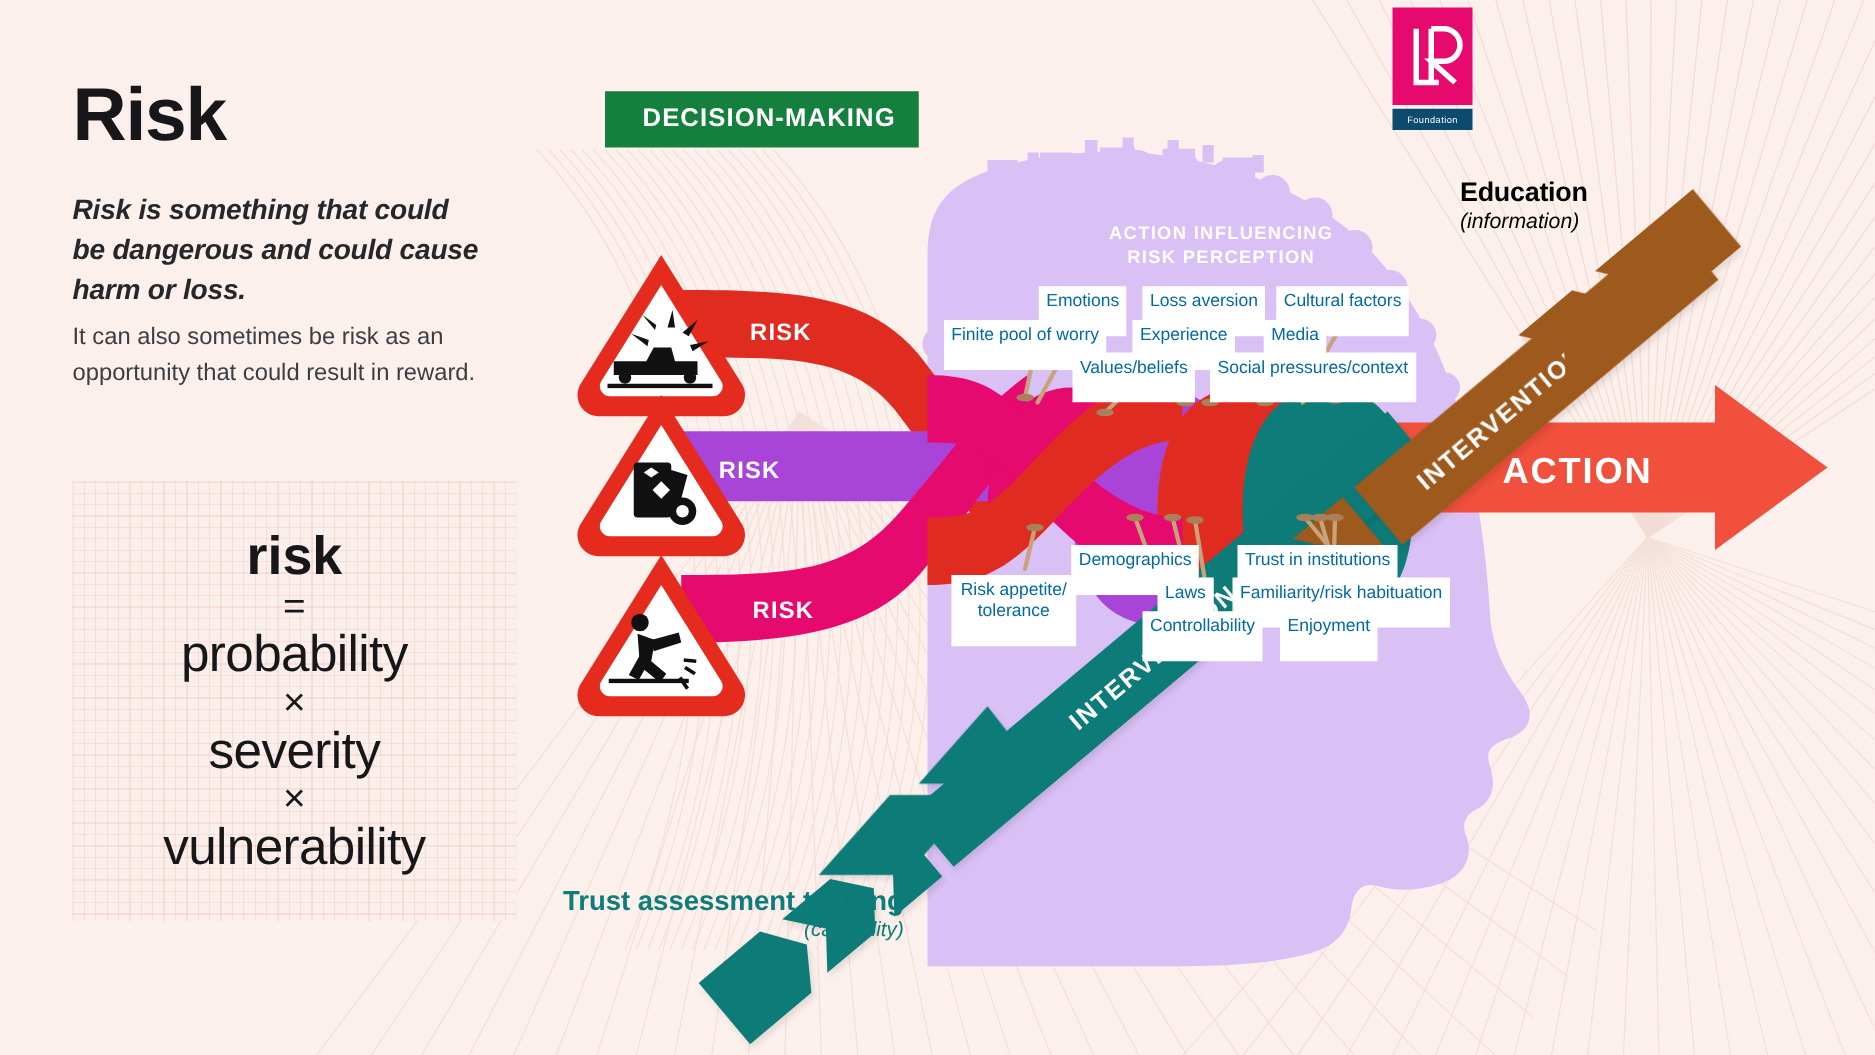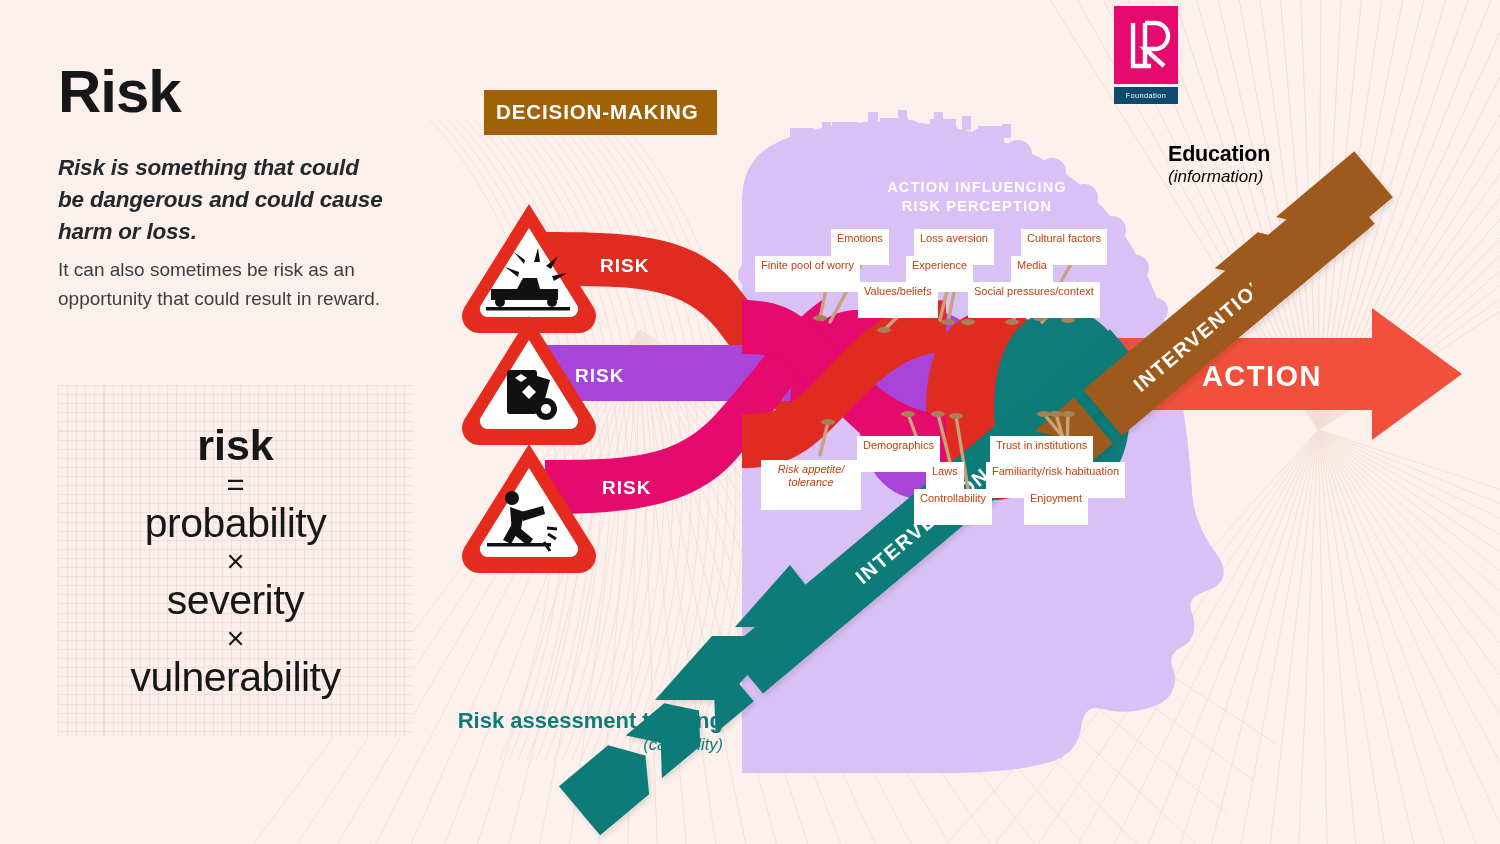--- a/index.html
+++ b/index.html
@@ -37,45 +37,45 @@
       #FBEFEB;
     display:flex; flex-direction:column; align-items:center; justify-content:center;
     gap:1px;
   }
   .f-risk { font-size:43px; font-weight:bold; color:#17171a; line-height:1.06; }
   .f-op   { font-size:31px; color:#17171a; line-height:1.02; }
   .f-term { font-size:41px; color:#17171a; line-height:1.06; letter-spacing:-.5px; }
 
   
   .decision-tag {
-    position:absolute; left:484px; top:90px; z-index:30;
-    background:#a16207; color:#fff;
+    position:absolute; left:484px; top:73px; z-index:30;
+    background:#15803d; color:#fff;
     font-size:20.5px; font-weight:bold; letter-spacing:.9px;
-    padding:10px 18px 11px 12px;
+    padding:10px 18px 11px 30px;
   }
 
   
   .logo { position:absolute; right:22px; top:6px; z-index:30; width:64px; }
   .logo-mark {
     width:64px; height:78px; background:#E6096E; position:relative;
   }
   .logo-foundation {
     margin-top:3px; width:64px; height:17px; background:#0c4a6e;
     color:#fff; font-size:7.4px; letter-spacing:.35px;
     display:flex; align-items:center; justify-content:center;
   }
 
   
   #diagram { position:absolute; left:0; top:0; z-index:10; }
 
   
   .lab {
     position:absolute; z-index:26;
-    background:#ffffff; color:#c2410c;
-    font-size:11px; line-height:1.18;
+    background:#ffffff; color:#0369a1;
+    font-size:14px; line-height:1.18;
     padding:3px 6px 20px 6px; white-space:nowrap;
   }
   .lab.two { line-height:1.22; text-align:center; white-space:normal; }
 
   .head-title {
     position:absolute; z-index:24; left:817px; top:178px; width:320px;
     text-align:center; color:#fff; font-size:14.6px; font-weight:bold;
     letter-spacing:1.1px; line-height:1.27;
   }
 
@@ -520,29 +520,29 @@
   <div class="lab" style="left:914px; top:229px;">Loss aversion</div>
   <div class="lab" style="left:1021px; top:229px;">Cultural factors</div>
   <div class="lab" style="left:755px; top:256px;">Finite pool of worry</div>
   <div class="lab" style="left:906px; top:256px;">Experience</div>
   <div class="lab" style="left:1011px; top:256px;">Media</div>
   <div class="lab" style="left:858px; top:282px;">Values/beliefs</div>
   <div class="lab" style="left:968px; top:282px;">Social pressures/context</div>
 
   <div class="lab" style="left:857px; top:436px;">Demographics</div>
   <div class="lab" style="left:990px; top:436px;">Trust in institutions</div>
-  <div class="lab two" style="left:761px; top:460px; width:100px;font-style:italic;">Risk appetite/ tolerance</div>
+  <div class="lab two" style="left:761px; top:460px; width:100px;">Risk appetite/ tolerance</div>
   <div class="lab" style="left:926px; top:462px;">Laws</div>
   <div class="lab" style="left:986px; top:462px;">Familiarity/risk habituation</div>
   <div class="lab" style="left:914px; top:489px;">Controllability</div>
   <div class="lab" style="left:1024px; top:489px;">Enjoyment</div>
 
   <div class="edu-label">
     <div class="t1">Education</div>
     <div class="t2">(information)</div>
   </div>
 
   <div class="train-label">
-    <div class="t1">Risk assessment training</div>
+    <div class="t1">Trust assessment training</div>
     <div class="t2">(capability)</div>
   </div>
 
 </div>
 
 </body></html>

